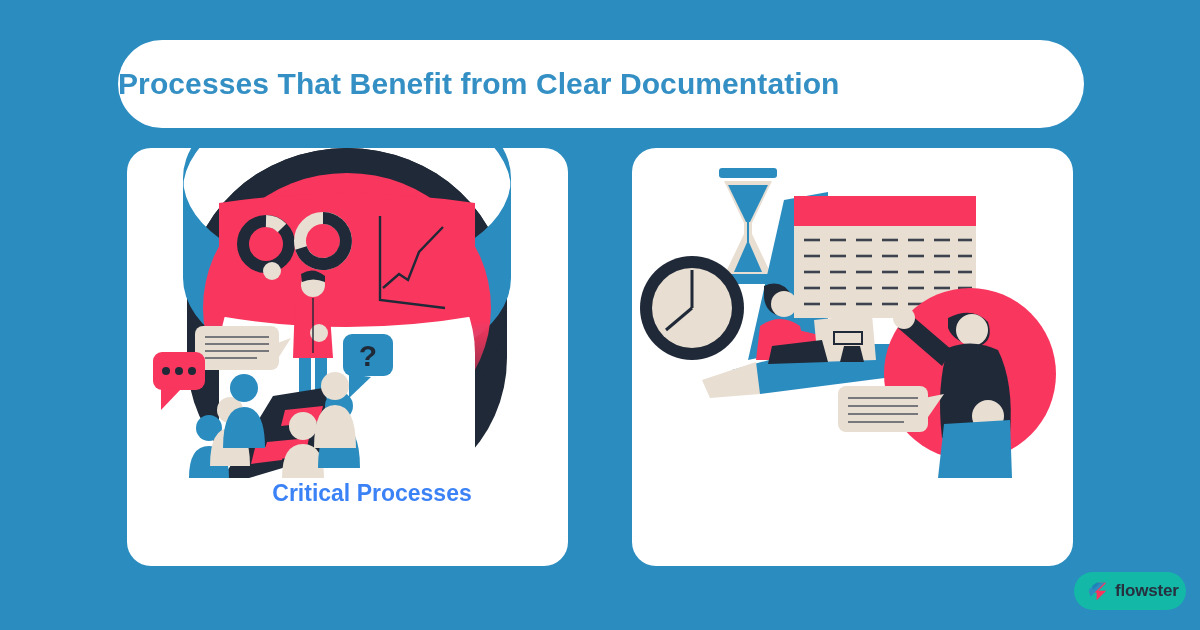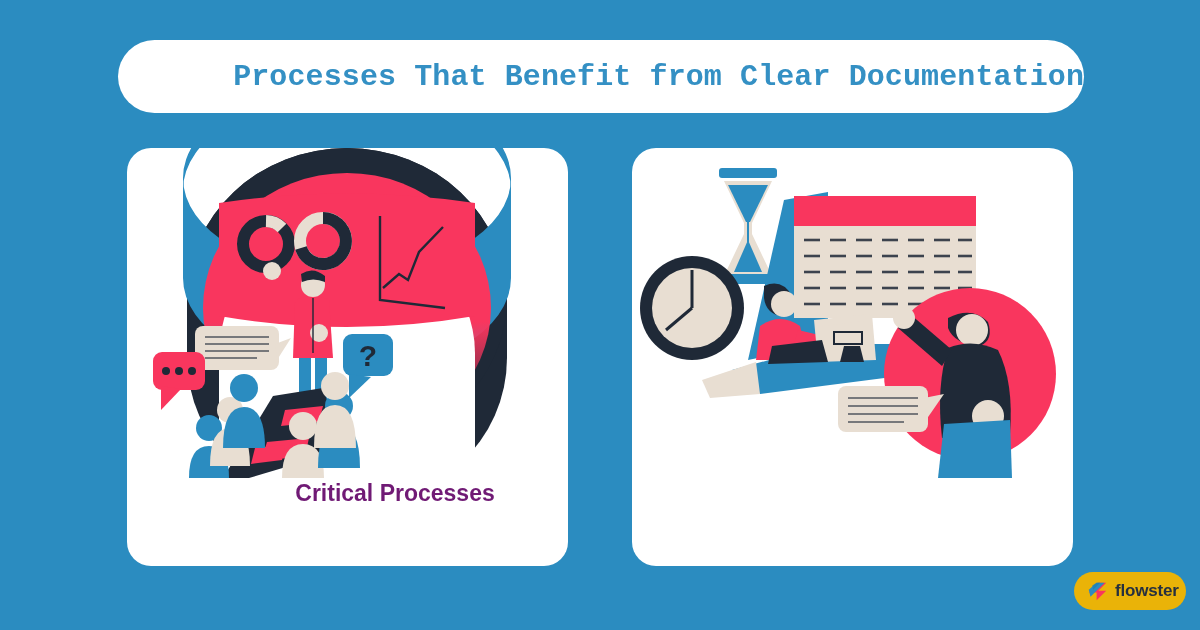--- a/index.html
+++ b/index.html
@@ -19,27 +19,26 @@
     width: 1200px;
     height: 630px;
   }
 
   
   .title-card {
     position: absolute;
     left: 118px;
     top: 40px;
     width: 966px;
-    height: 73px;
+    height: 88px;
     background: #ffffff;
     border-radius: 44px;
     display: flex;
     align-items: center;
-    justify-content: flex-end;
-    font-family: Liberation Mono, monospace;
+    justify-content: flex-start;
   }
   .title-text {
     font-size: 30px;
     font-weight: bold;
     color: #3490c4;
     letter-spacing: 0.1px;
     white-space: nowrap;
   }
 
   
@@ -62,32 +61,31 @@
     height: 330px;
   }
   .card-label {
     position: absolute;
     left: 0;
     top: 332px;
     width: 490px;
     text-align: center;
     font-size: 23px;
     font-weight: bold;
-    color: #701a75;
-    margin-left: 23px;
+    color: #3b82f6;
   }
 
   
   .logo-pill {
     position: absolute;
     left: 1074px;
     top: 572px;
     width: 112px;
     height: 38px;
-    background: #eab308;
+    background: #14b8a6;
     border-radius: 19px;
     display: flex;
     align-items: center;
     gap: 7px;
     padding-left: 13px;
   }
   .logo-mark { width: 21px; height: 21px; flex: 0 0 auto; display: block; }
   .logo-word {
     font-size: 17px;
     font-weight: bold;

